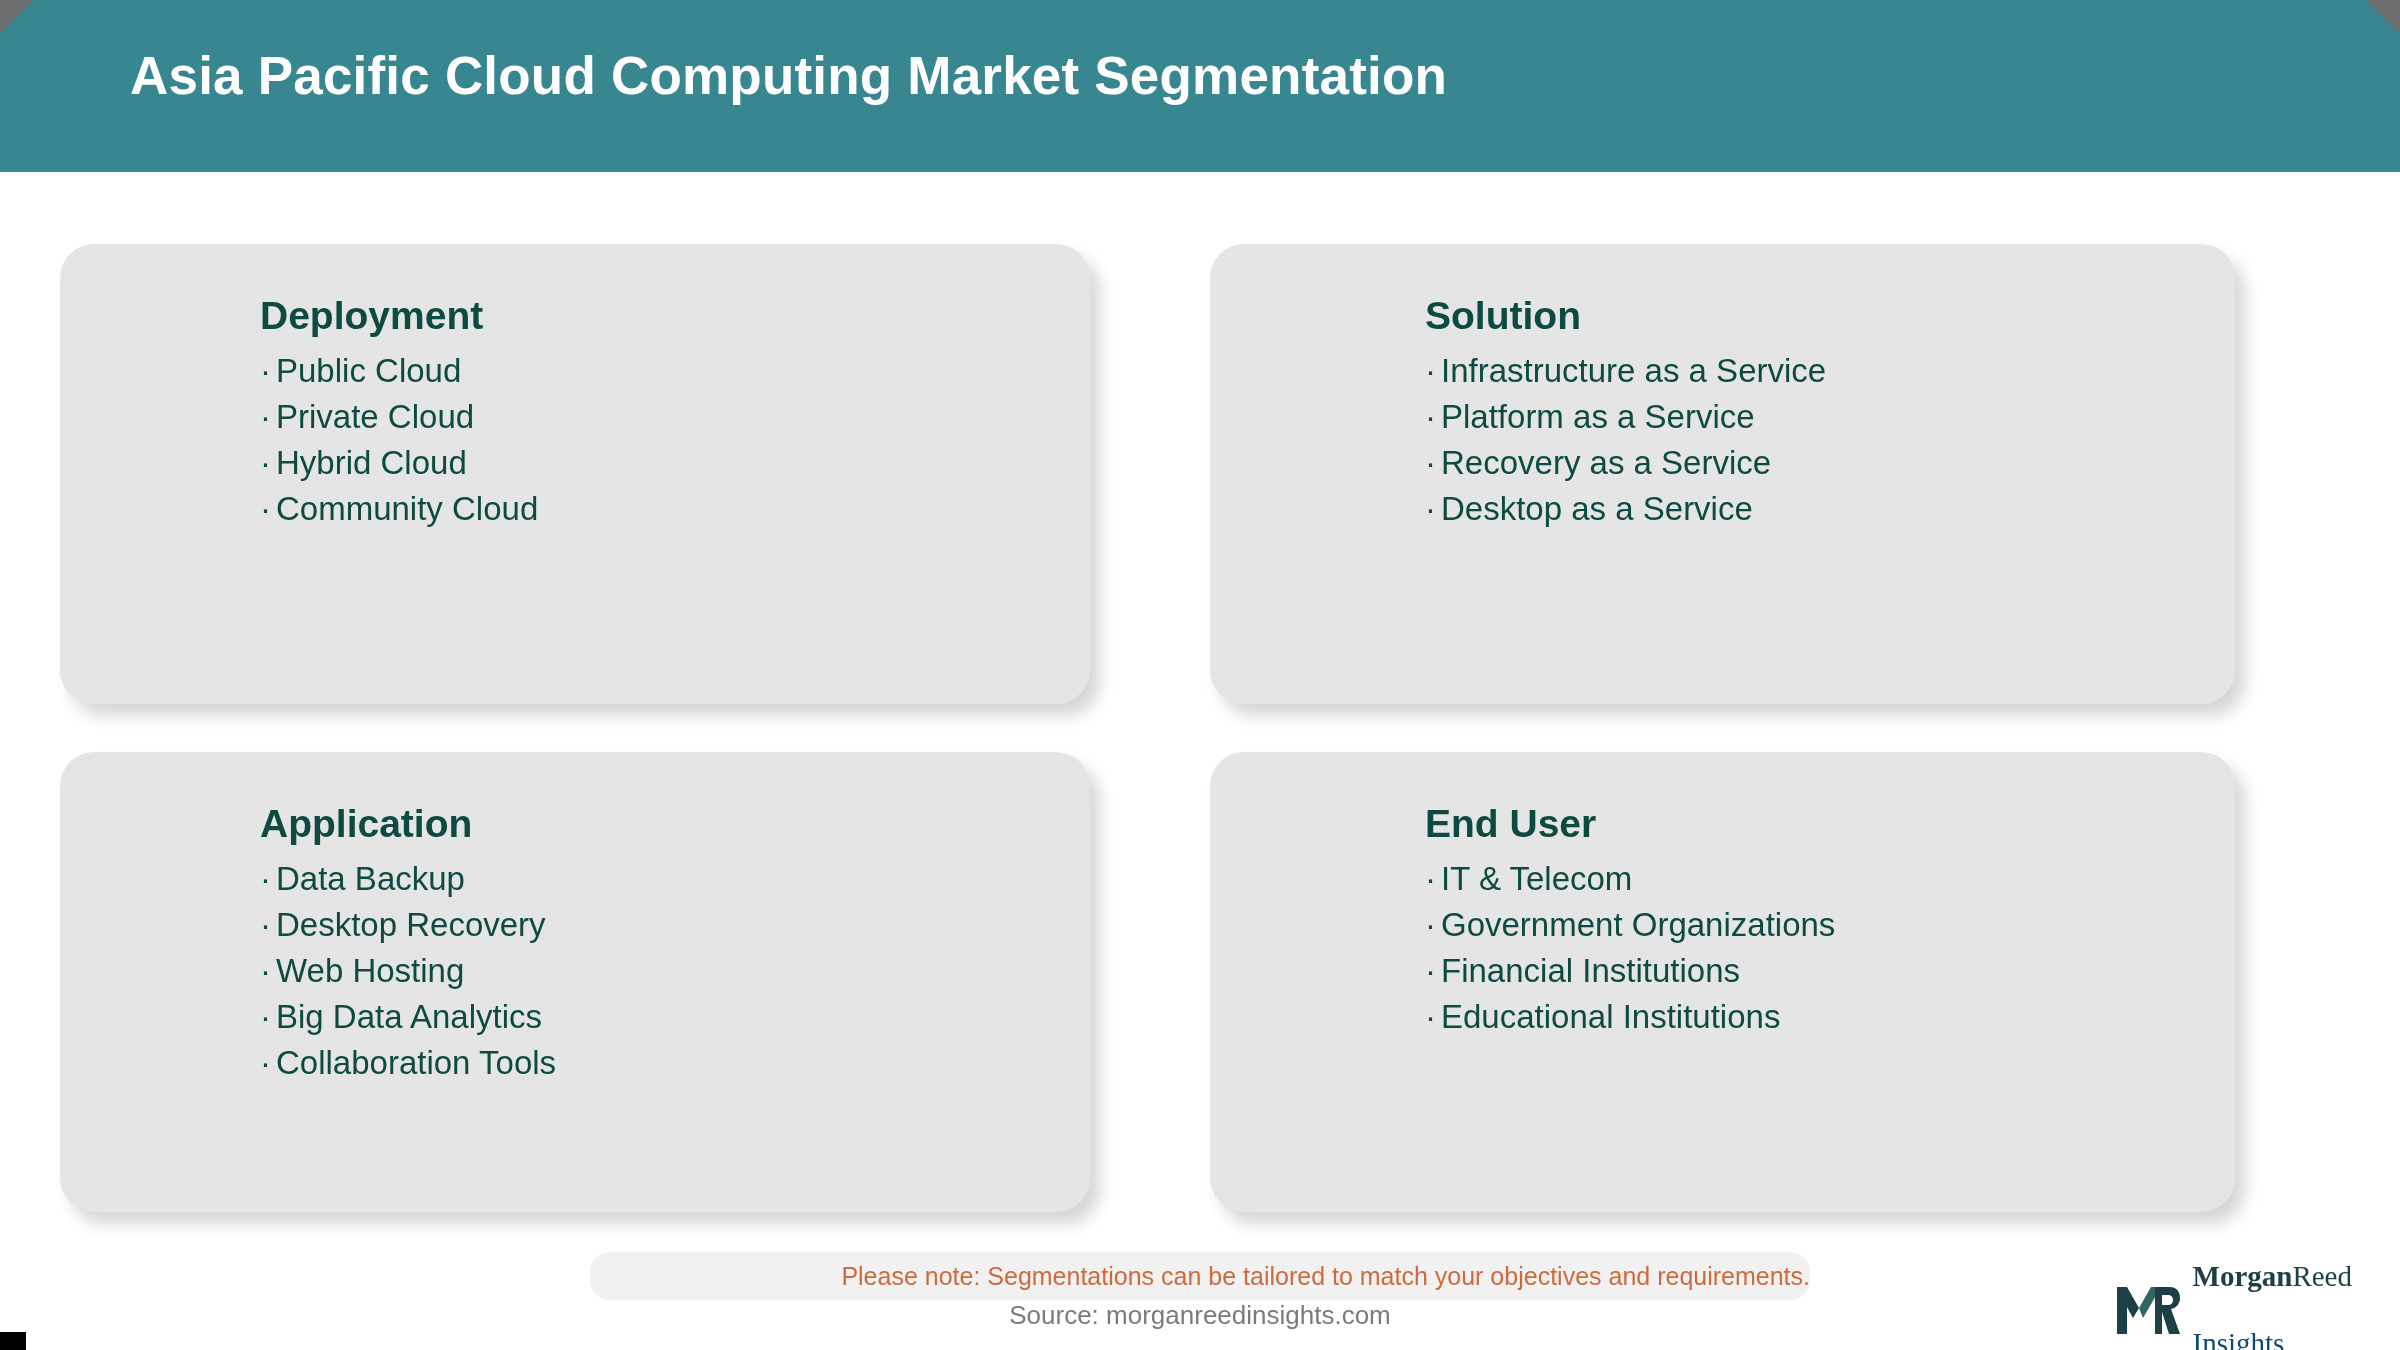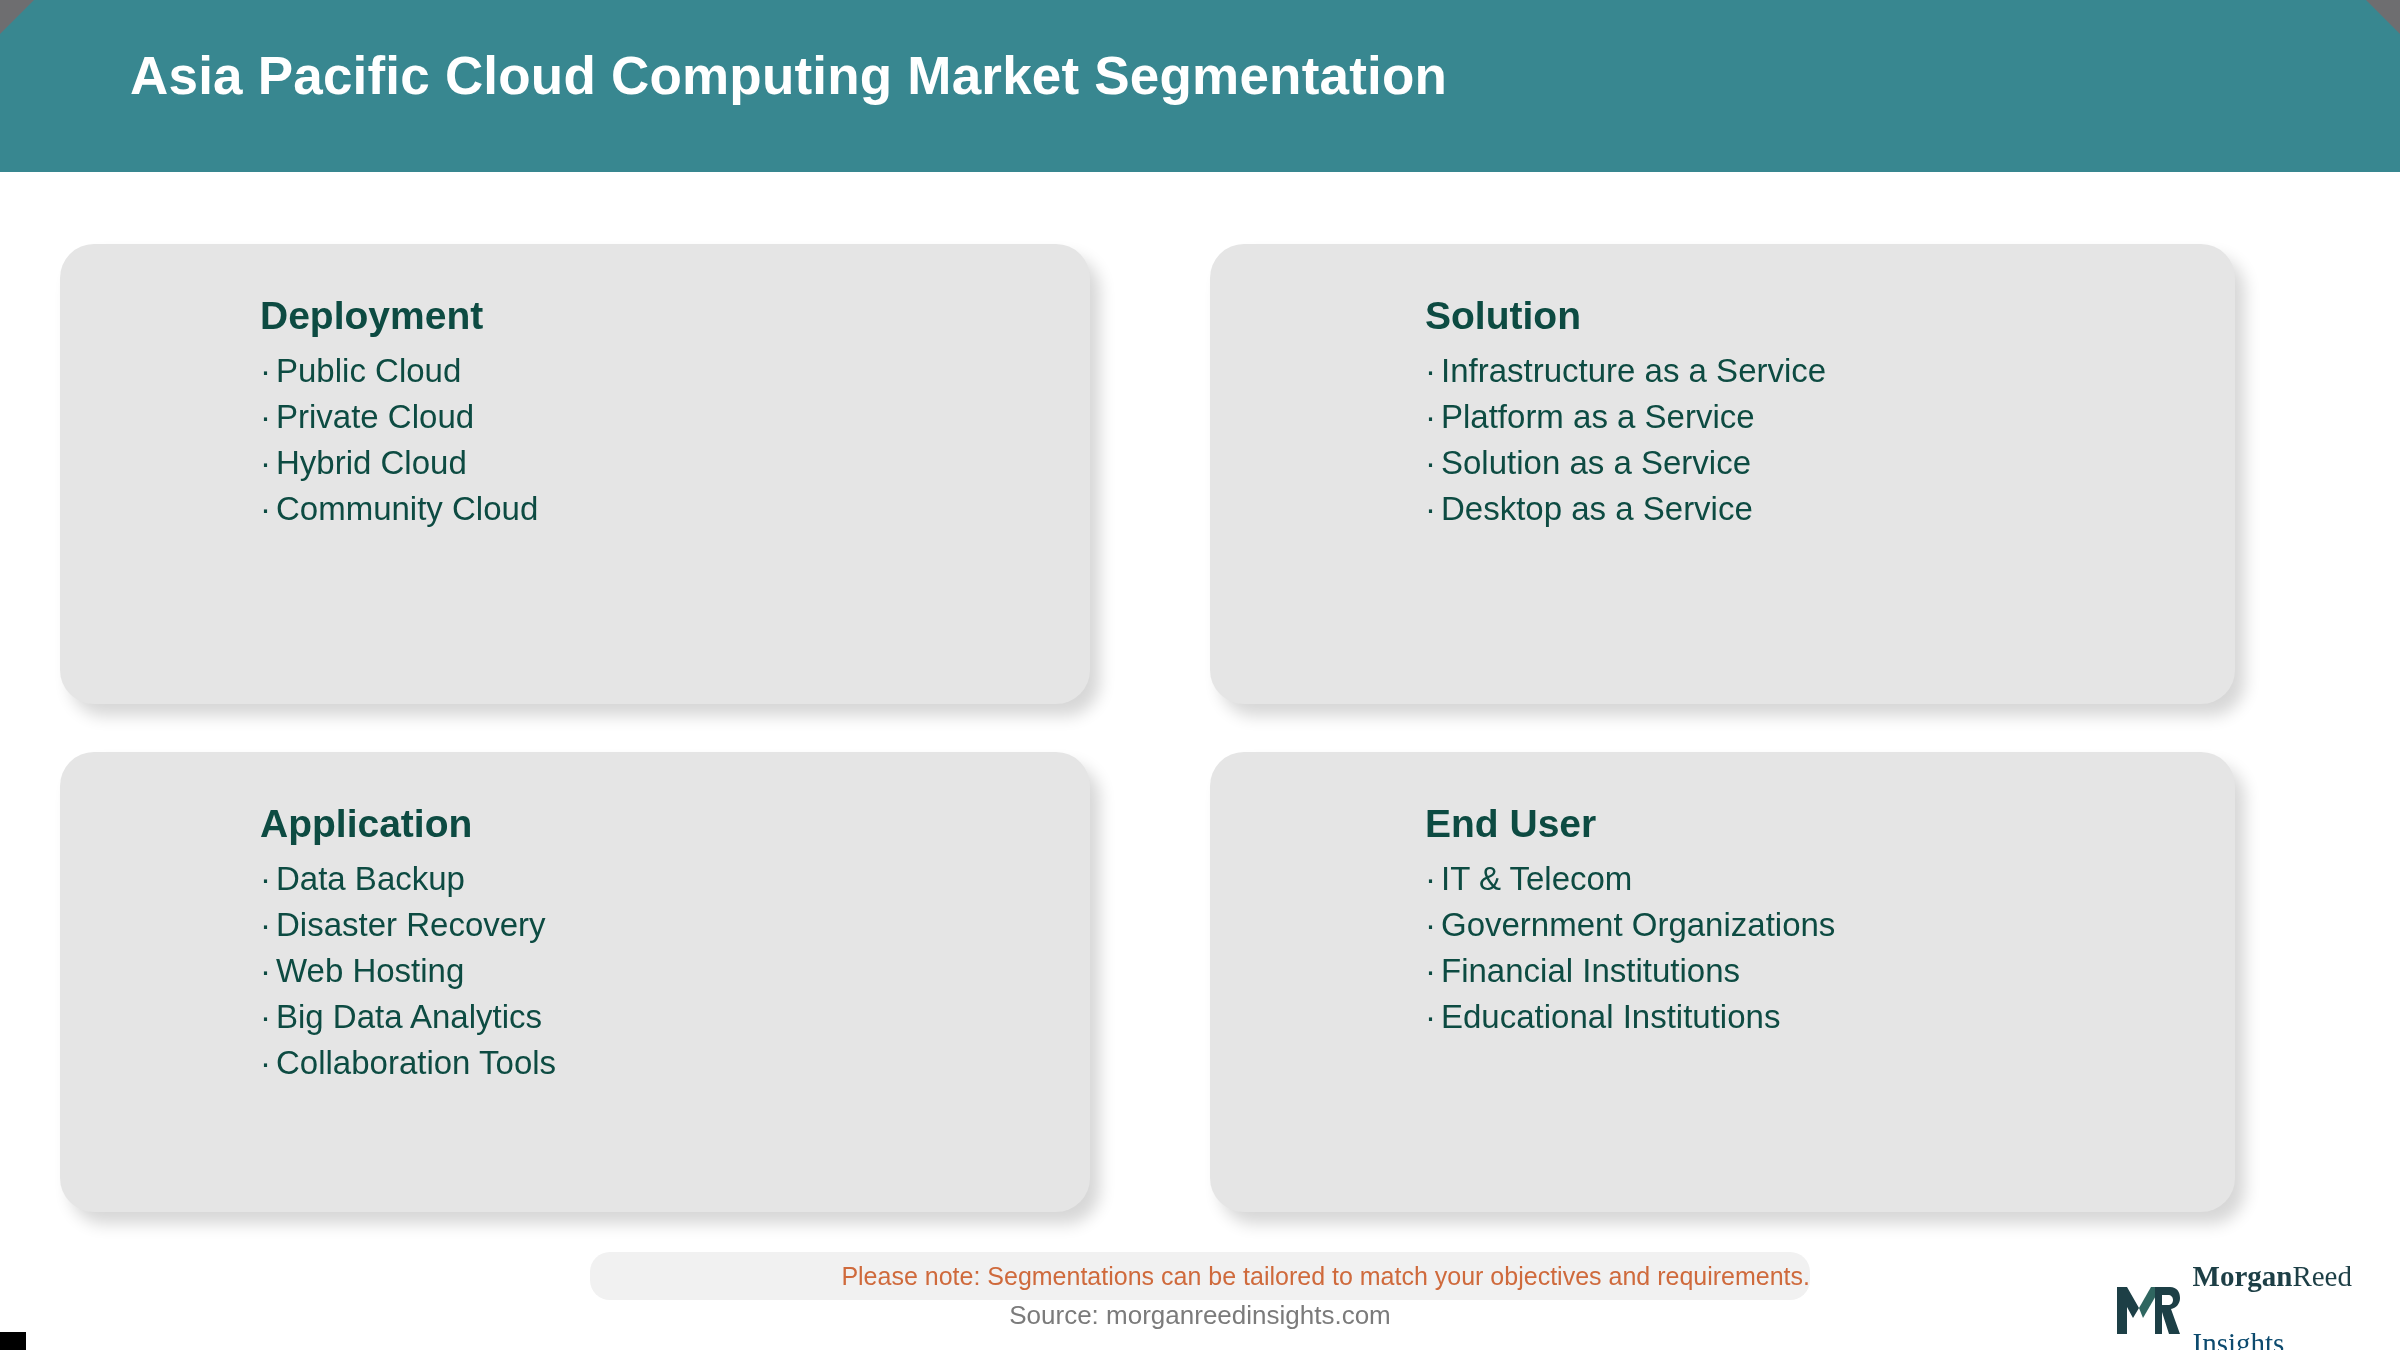--- a/index.html
+++ b/index.html
@@ -156,32 +156,32 @@
         </ul>
       </div>
     </div>
 
     <div class="card c2">
       <div class="card-inner">
         <div class="card-title">Solution</div>
         <ul class="card-list">
           <li><span class="bullet">·</span><span>Infrastructure as a Service</span></li>
           <li><span class="bullet">·</span><span>Platform as a Service</span></li>
-          <li><span class="bullet">·</span><span>Solution as a Service</span></li>
+          <li><span class="bullet">·</span><span>Recovery as a Service</span></li>
           <li><span class="bullet">·</span><span>Desktop as a Service</span></li>
         </ul>
       </div>
     </div>
 
     <div class="card c3">
       <div class="card-inner">
         <div class="card-title">Application</div>
         <ul class="card-list">
           <li><span class="bullet">·</span><span>Data Backup</span></li>
-          <li><span class="bullet">·</span><span>Disaster Recovery</span></li>
+          <li><span class="bullet">·</span><span>Desktop Recovery</span></li>
           <li><span class="bullet">·</span><span>Web Hosting</span></li>
           <li><span class="bullet">·</span><span>Big Data Analytics</span></li>
           <li><span class="bullet">·</span><span>Collaboration Tools</span></li>
         </ul>
       </div>
     </div>
 
     <div class="card c4">
       <div class="card-inner">
         <div class="card-title">End User</div>

